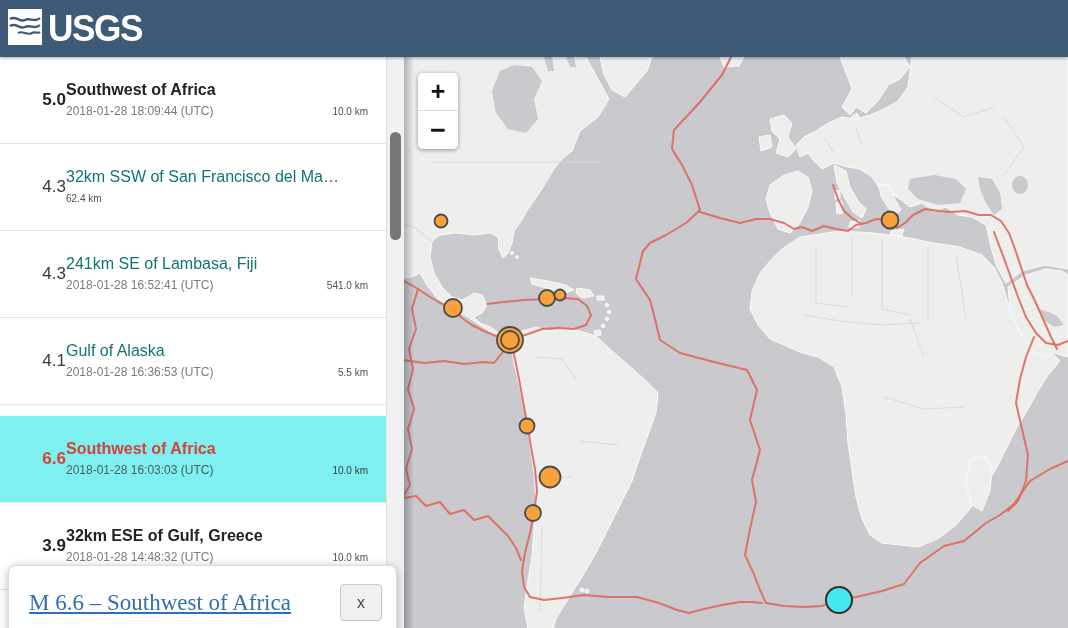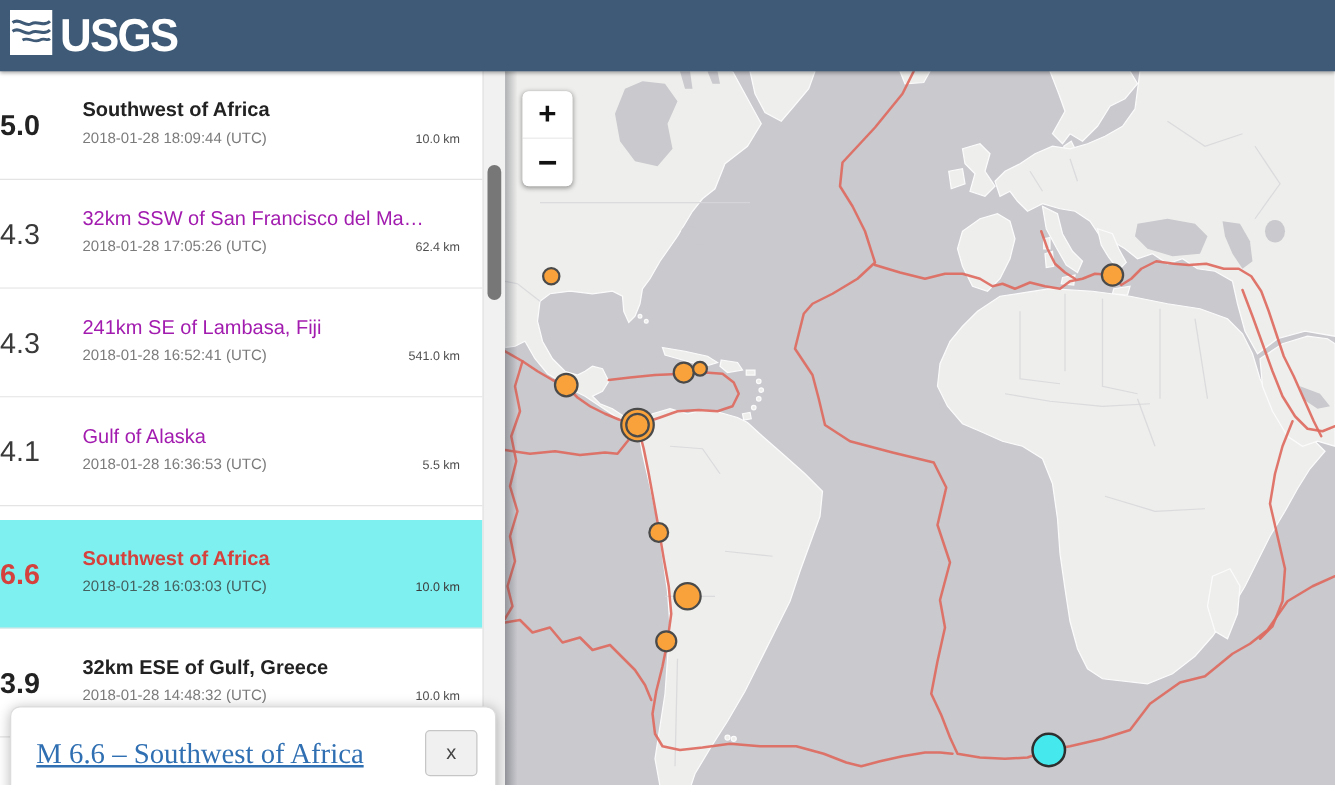--- a/index.html
+++ b/index.html
@@ -13,23 +13,23 @@
 
   
   .header{position:absolute;left:0;top:0;width:1068px;height:57px;background:var(--header-bg);
     display:flex;align-items:center;padding-left:8px;z-index:30;box-shadow:0 1px 3px rgba(0,0,0,.35);}
   .brand{display:flex;align-items:center;gap:6px;}
   .brand-text{color:#fff;font-weight:800;font-size:37px;letter-spacing:-1.5px;transform:scaleX(.95);transform-origin:left center;}
 
   
   .sidebar{position:absolute;left:0;top:57px;width:386px;height:571px;background:#fff;z-index:5;}
   .row{display:flex;align-items:center;height:87px;border-bottom:1px solid #e4e4e4;background:#fff;cursor:pointer;}
-  .row .mag{width:66px;text-align:left;font-size:23px;font-weight:400;color:#3a3a3a;flex:none;}
+  .row .mag{width:66px;text-align:right;font-size:17px;font-weight:400;color:#3a3a3a;flex:none;}
   .row .mid{flex:1;min-width:0;padding-right:18px;}
-  .row .place{font-size:16px;color:#a21caf;font-weight:400;line-height:22px;white-space:nowrap;overflow:hidden;}
+  .row .place{font-size:16px;color:#0f766e;font-weight:400;line-height:22px;white-space:nowrap;overflow:hidden;}
   .row .sub{display:flex;justify-content:space-between;align-items:baseline;line-height:21px;}
   .row .time{font-size:12px;color:#7b7b7b;}
   .row .depth{font-size:10px;color:#4f4f4f;}
   .row.strong .place,.row.strong .mag{font-weight:700;color:#222;}
   .row.selected{background:var(--selected-bg);margin-top:11px;}
   .row.selected .mag,.row.selected .place{color:var(--selected-text);font-weight:700;}
   .row.selected .time{color:#45605f;}
   .row.selected .depth{color:#3c3c3c;}
 
   
@@ -92,21 +92,20 @@
           <span class="time">2018-01-28 18:09:44 (UTC)</span>
           <span class="depth">10.0 km</span>
         </div>
       </div>
     </div>
       <div class="row">
       <div class="mag">4.3</div>
       <div class="mid">
         <div class="place">32km SSW of San Francisco del Ma…</div>
         <div class="sub">
-          <span class="time">2018-01-28 17:05:26 (UTC)</span>
           <span class="depth">62.4 km</span>
         </div>
       </div>
     </div>
       <div class="row">
       <div class="mag">4.3</div>
       <div class="mid">
         <div class="place">241km SE of Lambasa, Fiji</div>
         <div class="sub">
           <span class="time">2018-01-28 16:52:41 (UTC)</span>

